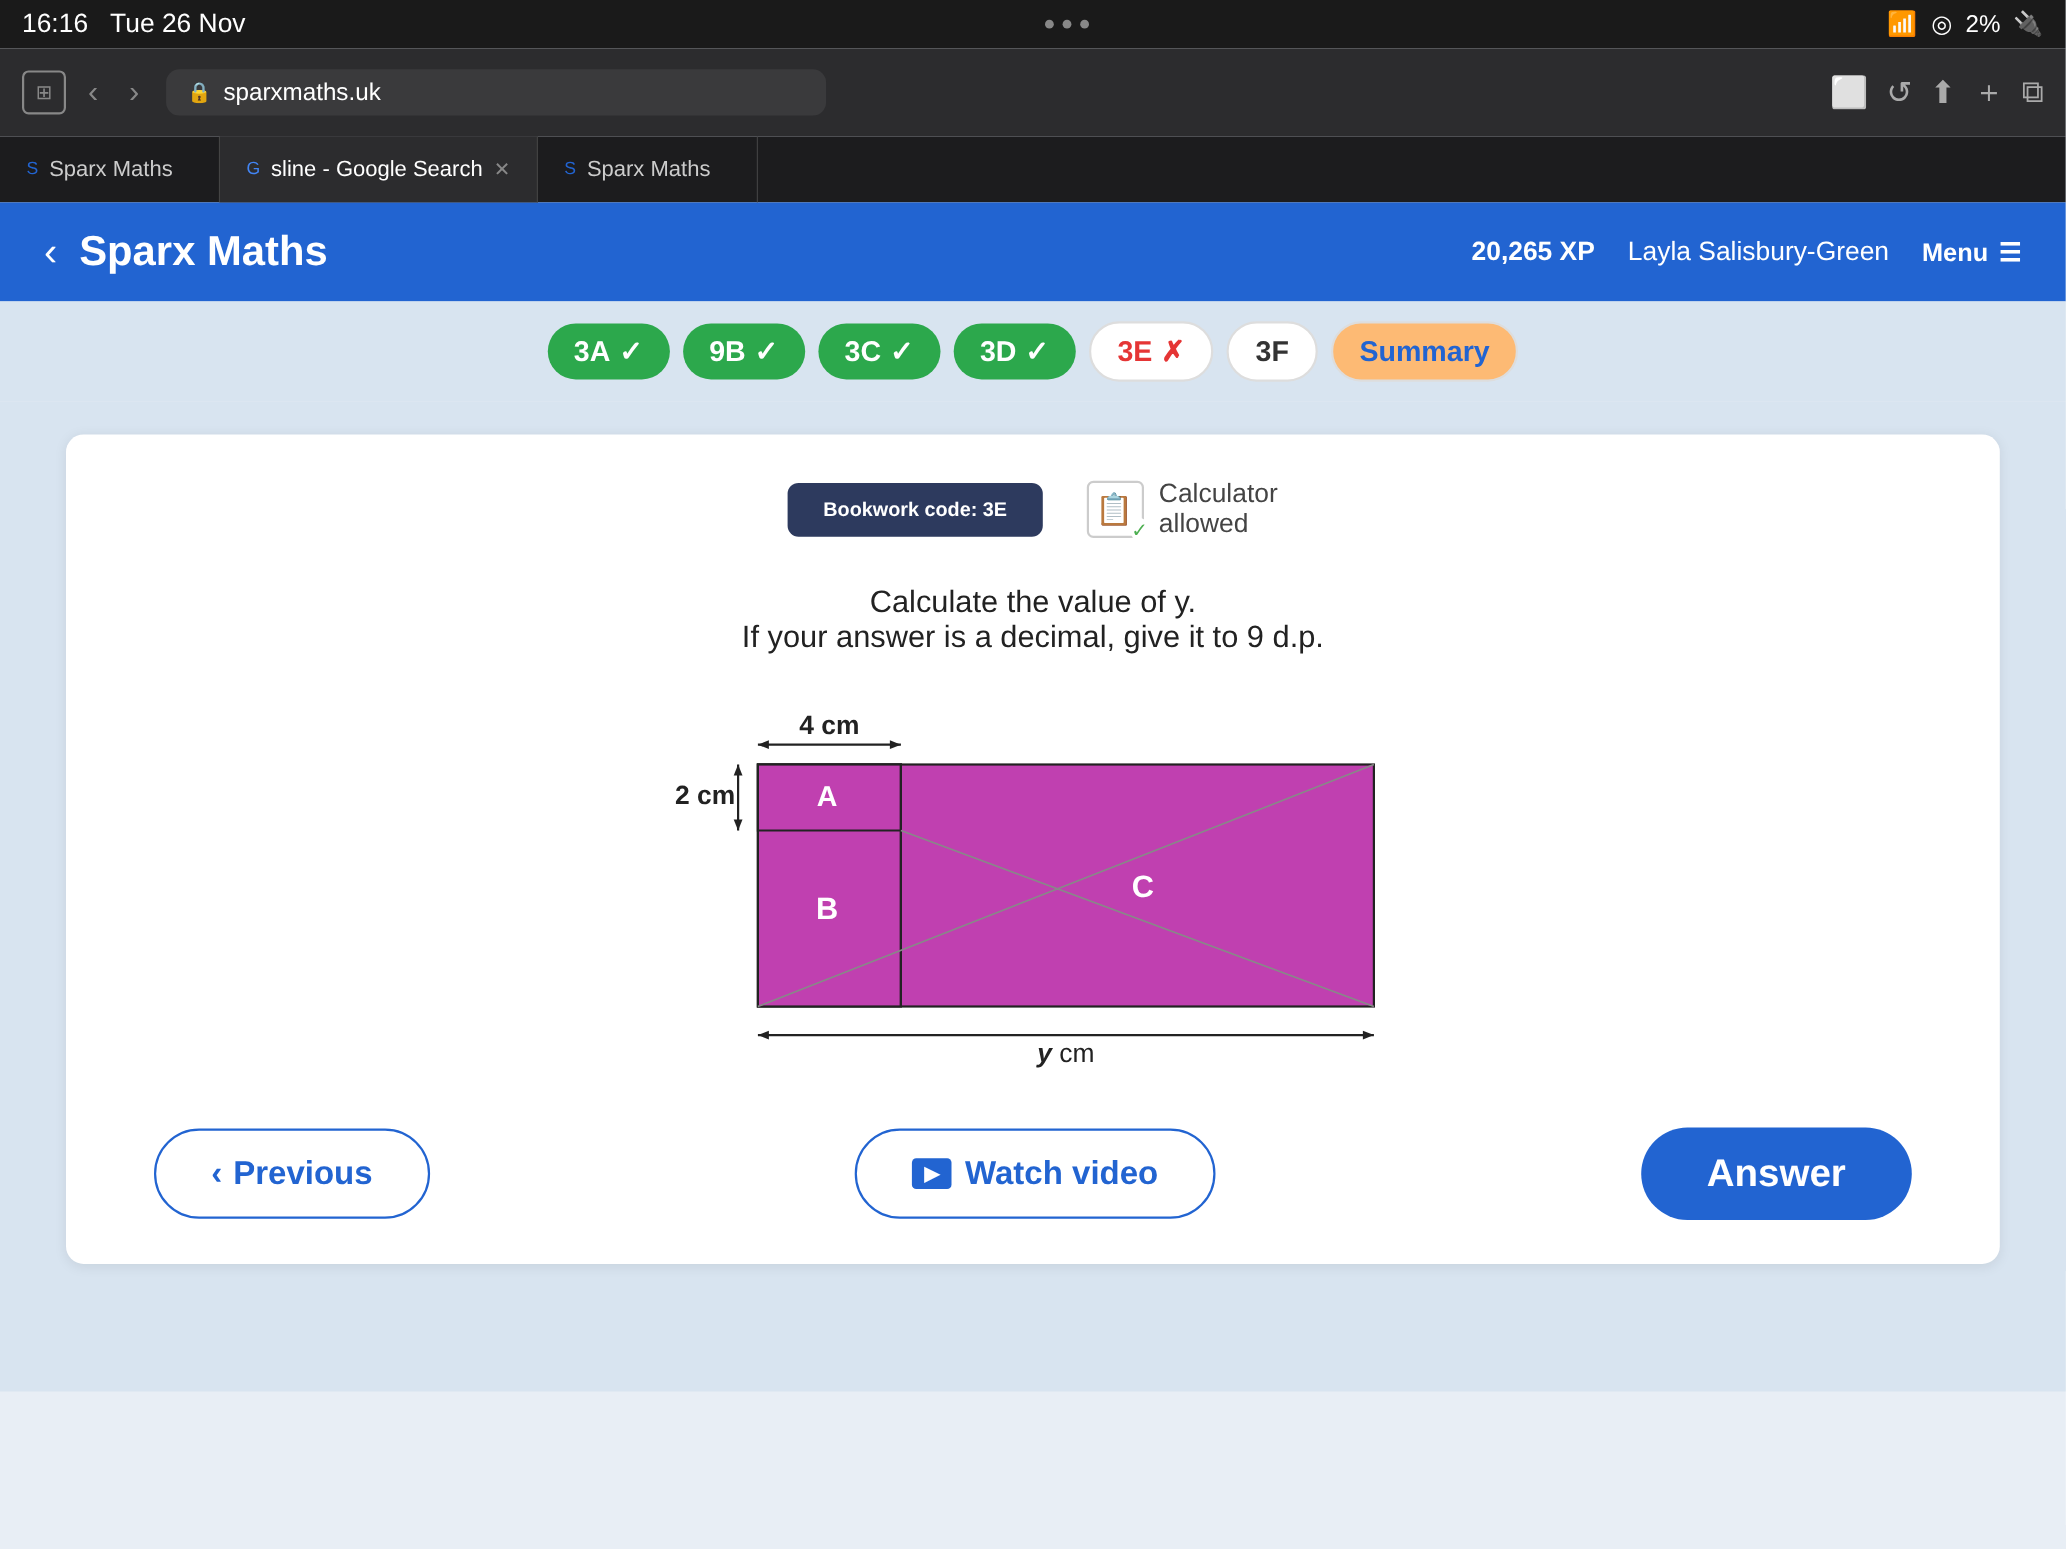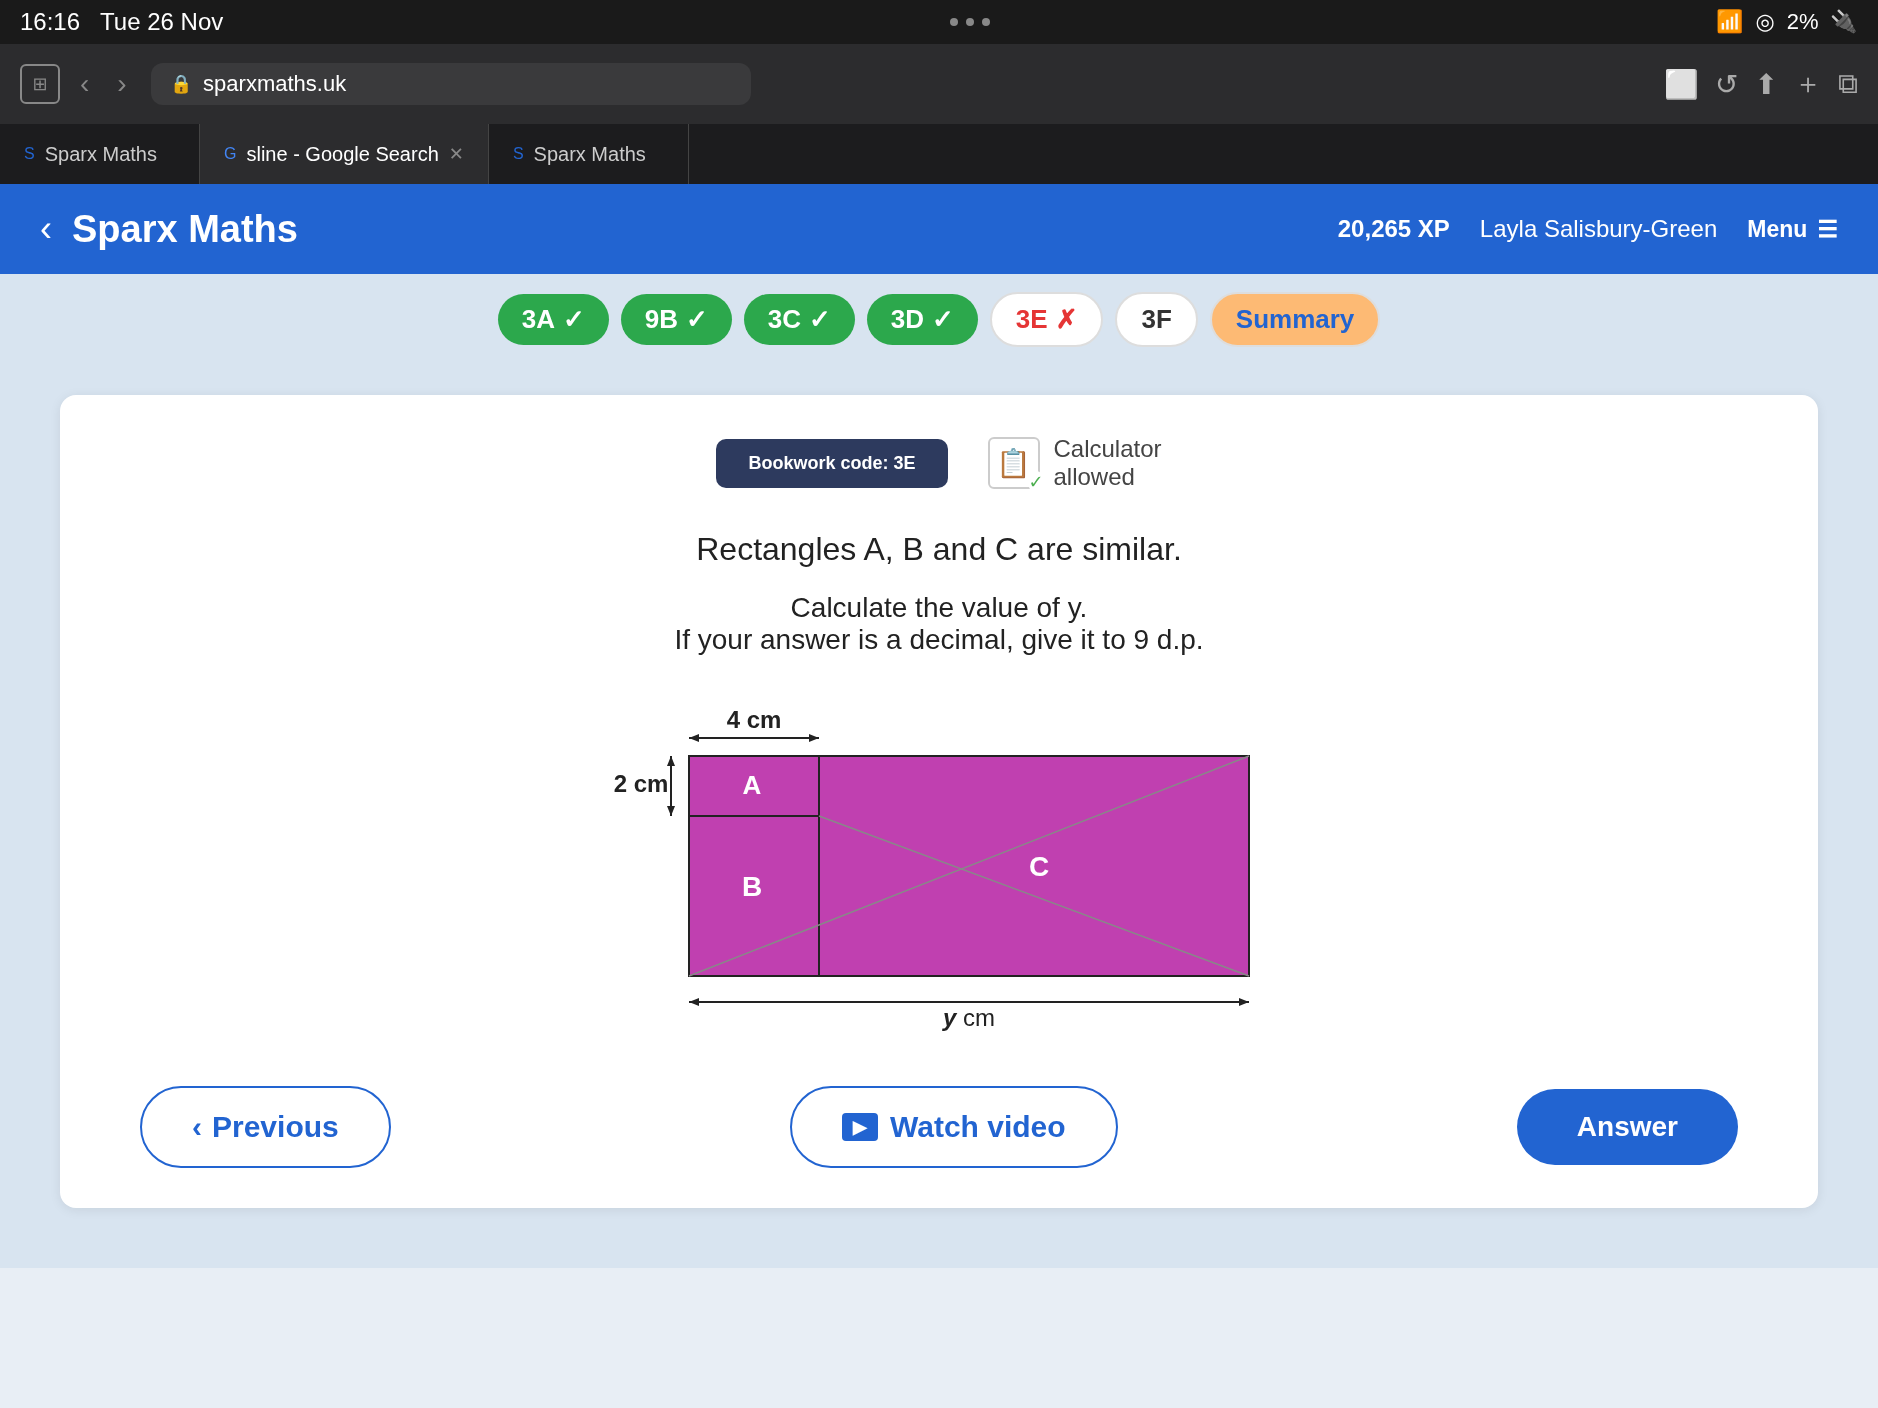--- a/index.html
+++ b/index.html
@@ -241,21 +241,21 @@
       font-weight: 600;
       cursor: pointer;
       display: flex; align-items: center; gap: 12px;
     }
     .answer-btn {
       background: #2264d1;
       color: white;
       border: none;
       border-radius: 50px;
       padding: 22px 60px;
-      font-size: 28px;
+      font-size: 35px;
       font-weight: 700;
       cursor: pointer;
     }
     .video-icon {
       width: 36px; height: 28px;
       background: #2264d1;
       border-radius: 4px;
       display: inline-flex; align-items: center; justify-content: center;
       color: white;
       font-size: 18px;
@@ -370,21 +370,20 @@
           <span class="calc-check">✓</span>
         </div>
         <div>
           <div>Calculator</div>
           <div>allowed</div>
         </div>
       </div>
     </div>
 
     <div class="question-section">
-      <div class="question-main">Rectangles A, B and C are similar.</div>
       <div class="question-sub">Calculate the value of y.</div>
       <div class="question-sub">If your answer is a decimal, give it to 9 d.p.</div>
     </div>
 
     <div class="diagram-container">
       <svg width="700" height="340" viewBox="0 0 700 340">
 
         <rect x="100" y="60" width="560" height="220" fill="#c040b0" stroke="#222" stroke-width="2"></rect>
 
         <rect x="100" y="60" width="130" height="60" fill="#c040b0" stroke="#222" stroke-width="2"></rect>

